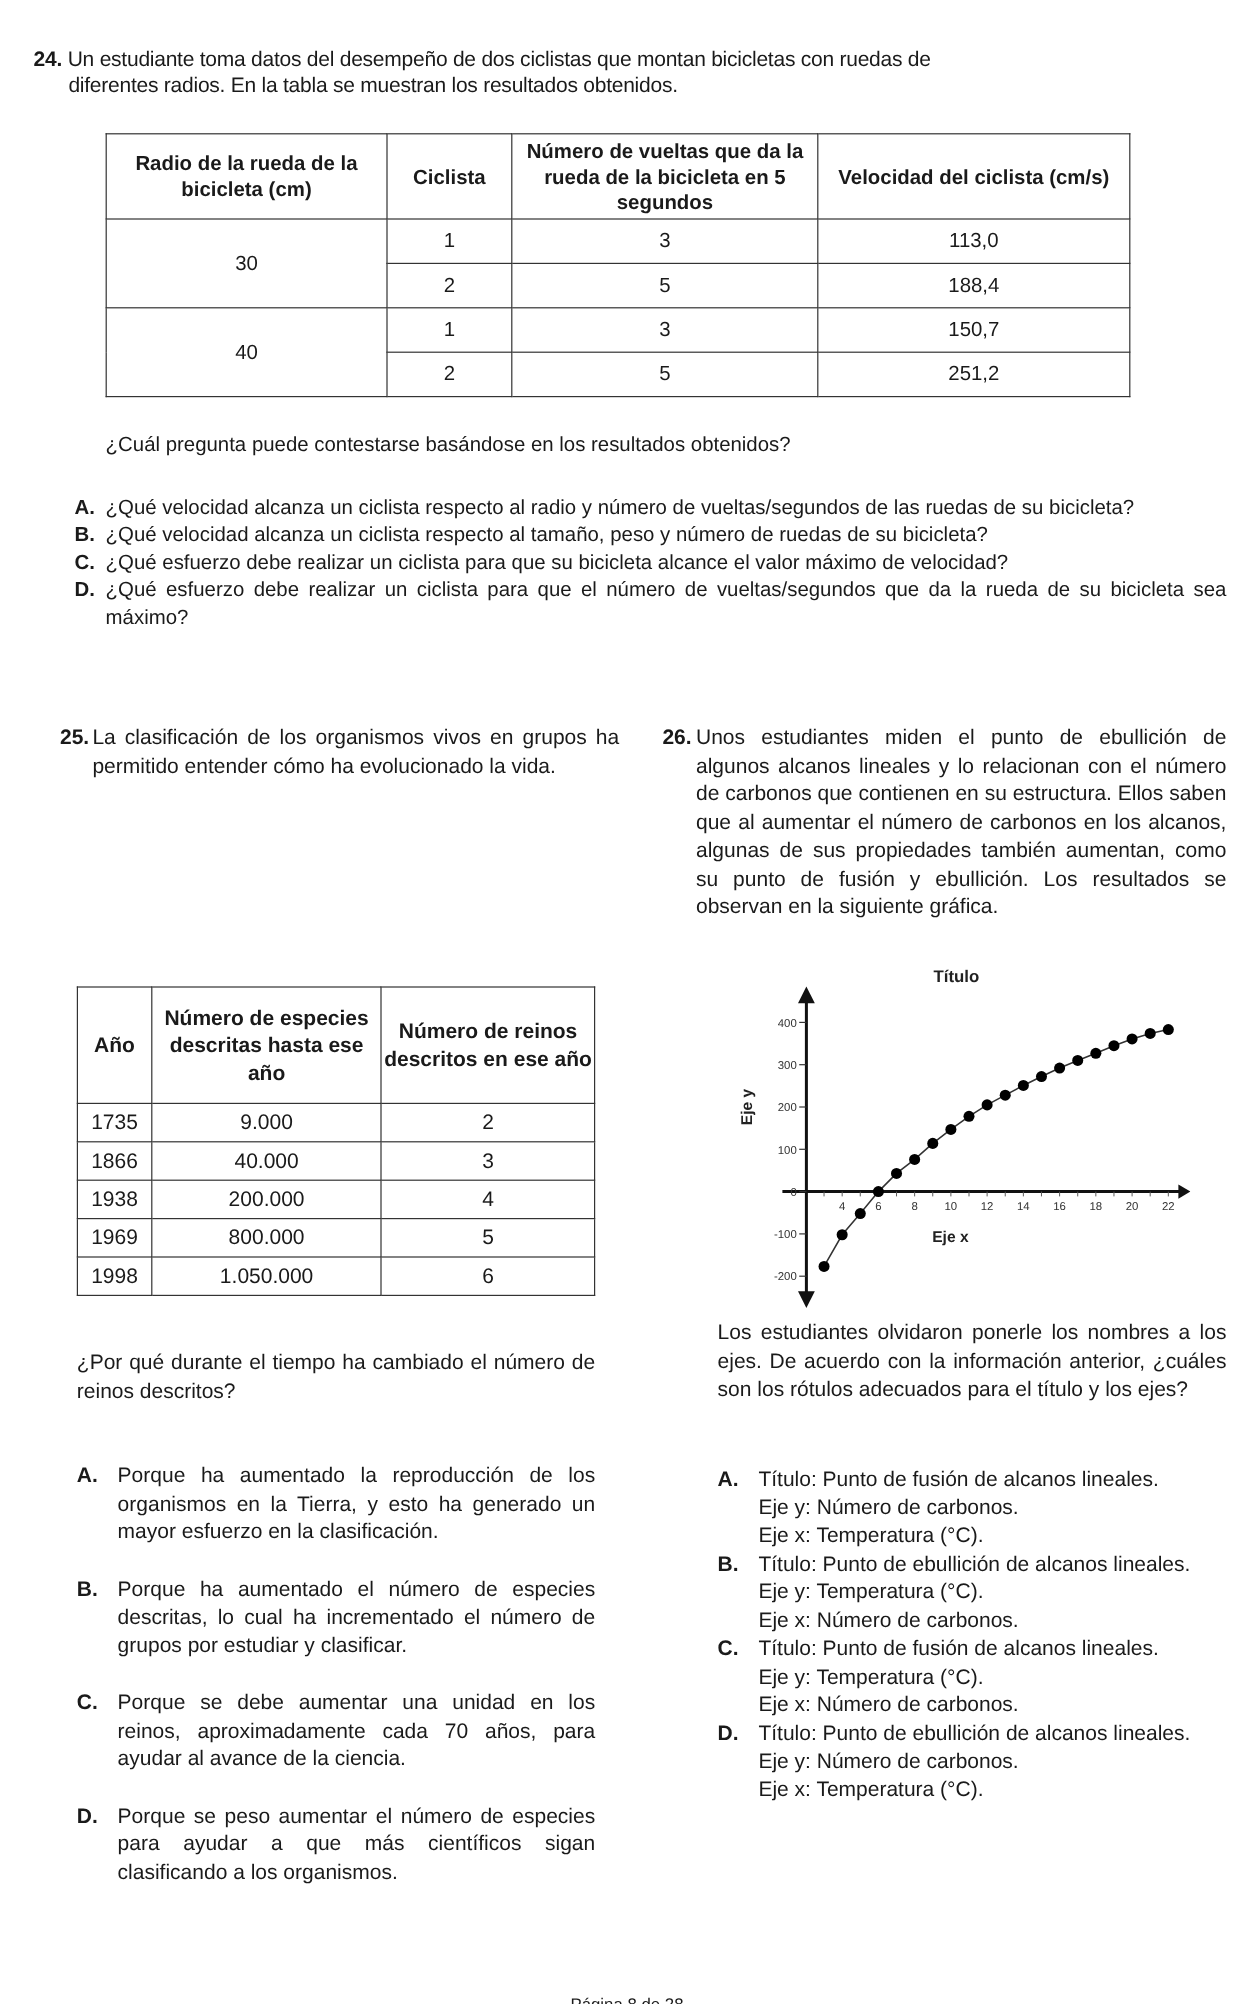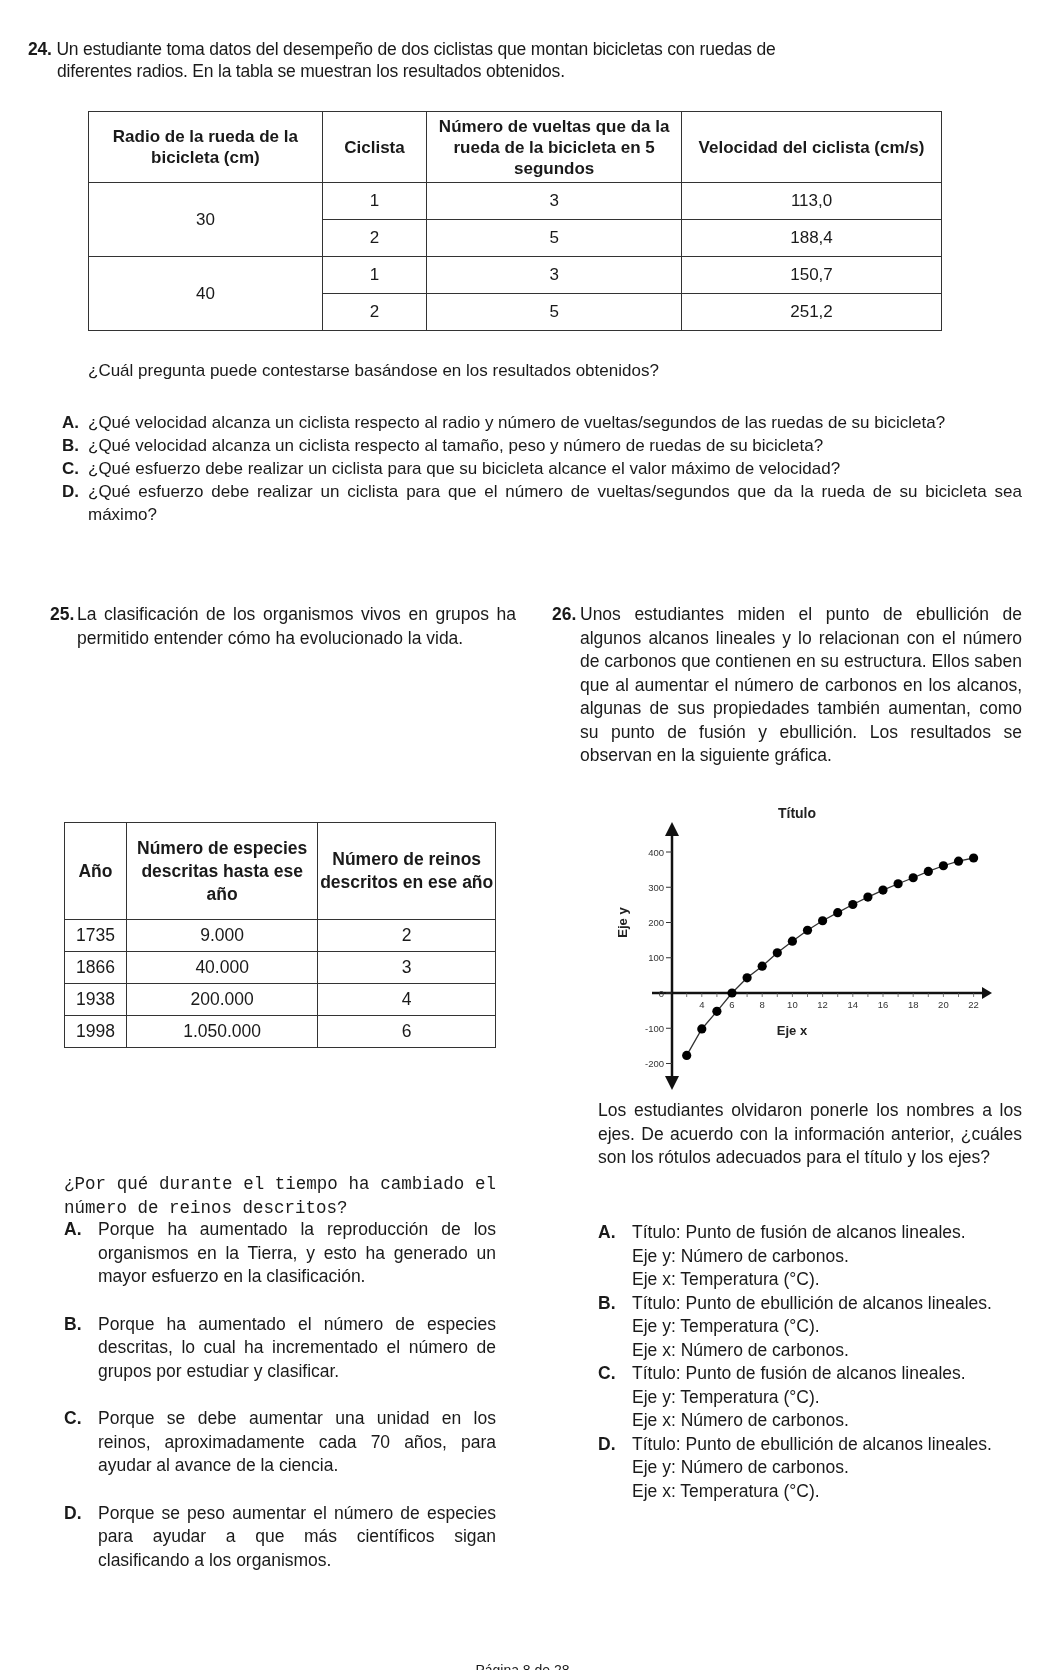--- a/index.html
+++ b/index.html
@@ -39,21 +39,21 @@
   table.t25 th { font-weight: bold; height: 96px; line-height: 23px; }
   table.t25 td { height: 31px; }
 
   .chart { left: 592px; top: 790px; width: 400px; height: 300px; }
   .chart svg text { font-family: "Liberation Sans", sans-serif; }
 
   .q26 { left: 598px; top: 1099px; width: 424px; }
   .opts26 { left: 598px; top: 1221px; width: 424px; font-size: 17.5px; line-height: 23.5px; }
   .opts26 .opt .letter { width: 34px; }
 
-  .q25 { left: 64px; top: 1173px; width: 432px; font-family: Liberation Mono, monospace; }
+  .q25 { left: 64px; top: 1124px; width: 432px; }
   .opts25 { left: 64px; top: 1218px; width: 432px; font-size: 17.5px; line-height: 23.5px; }
   .opts25 .opt { margin-bottom: 24px; }
   .opts25 .opt .letter { width: 34px; }
 
   .footer { left: 0; width: 1045px; top: 1662px; text-align: center; font-size: 14px; }
 </style>
 </head>
 <body>
 
 <div class="abs p24">
@@ -147,20 +147,25 @@
       </tr>
   <tr>
         <td>1866</td>
         <td>40.000</td>
         <td>3</td>
       </tr>
   <tr>
         <td>1938</td>
         <td>200.000</td>
         <td>4</td>
+      </tr>
+  <tr>
+        <td>1969</td>
+        <td>800.000</td>
+        <td>5</td>
       </tr>
   <tr>
         <td>1998</td>
         <td>1.050.000</td>
         <td>6</td>
       </tr>
 </tbody>
   </table>
 
 <div class="abs col q25">¿Por qué durante el tiempo ha cambiado el número de reinos descritos?</div>

